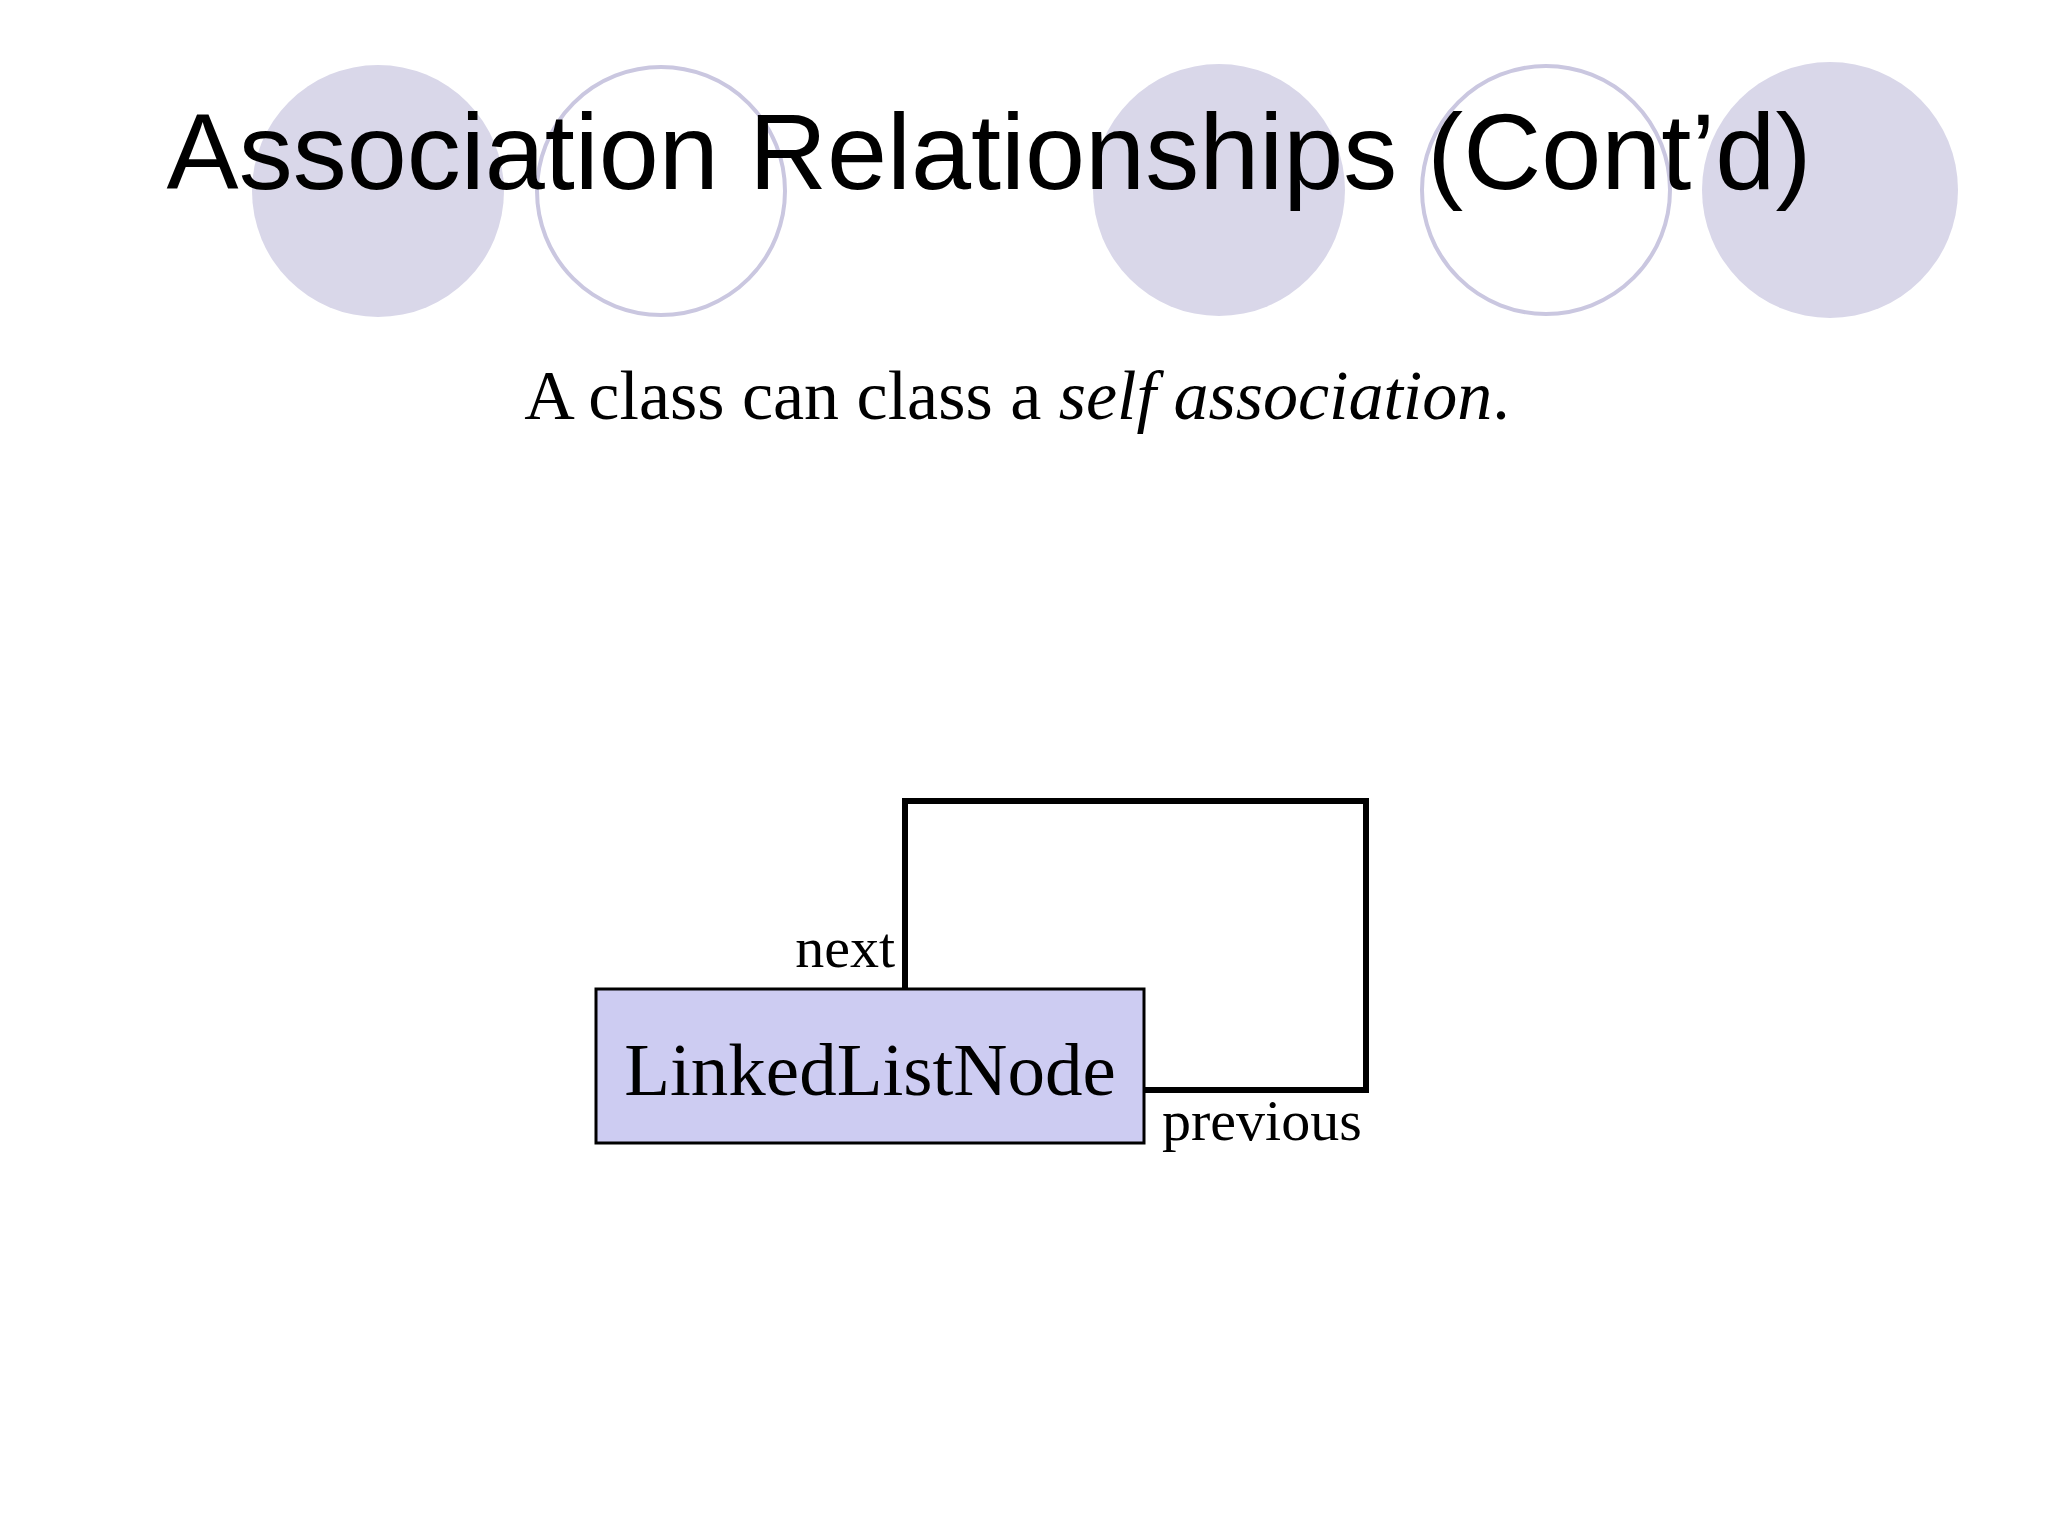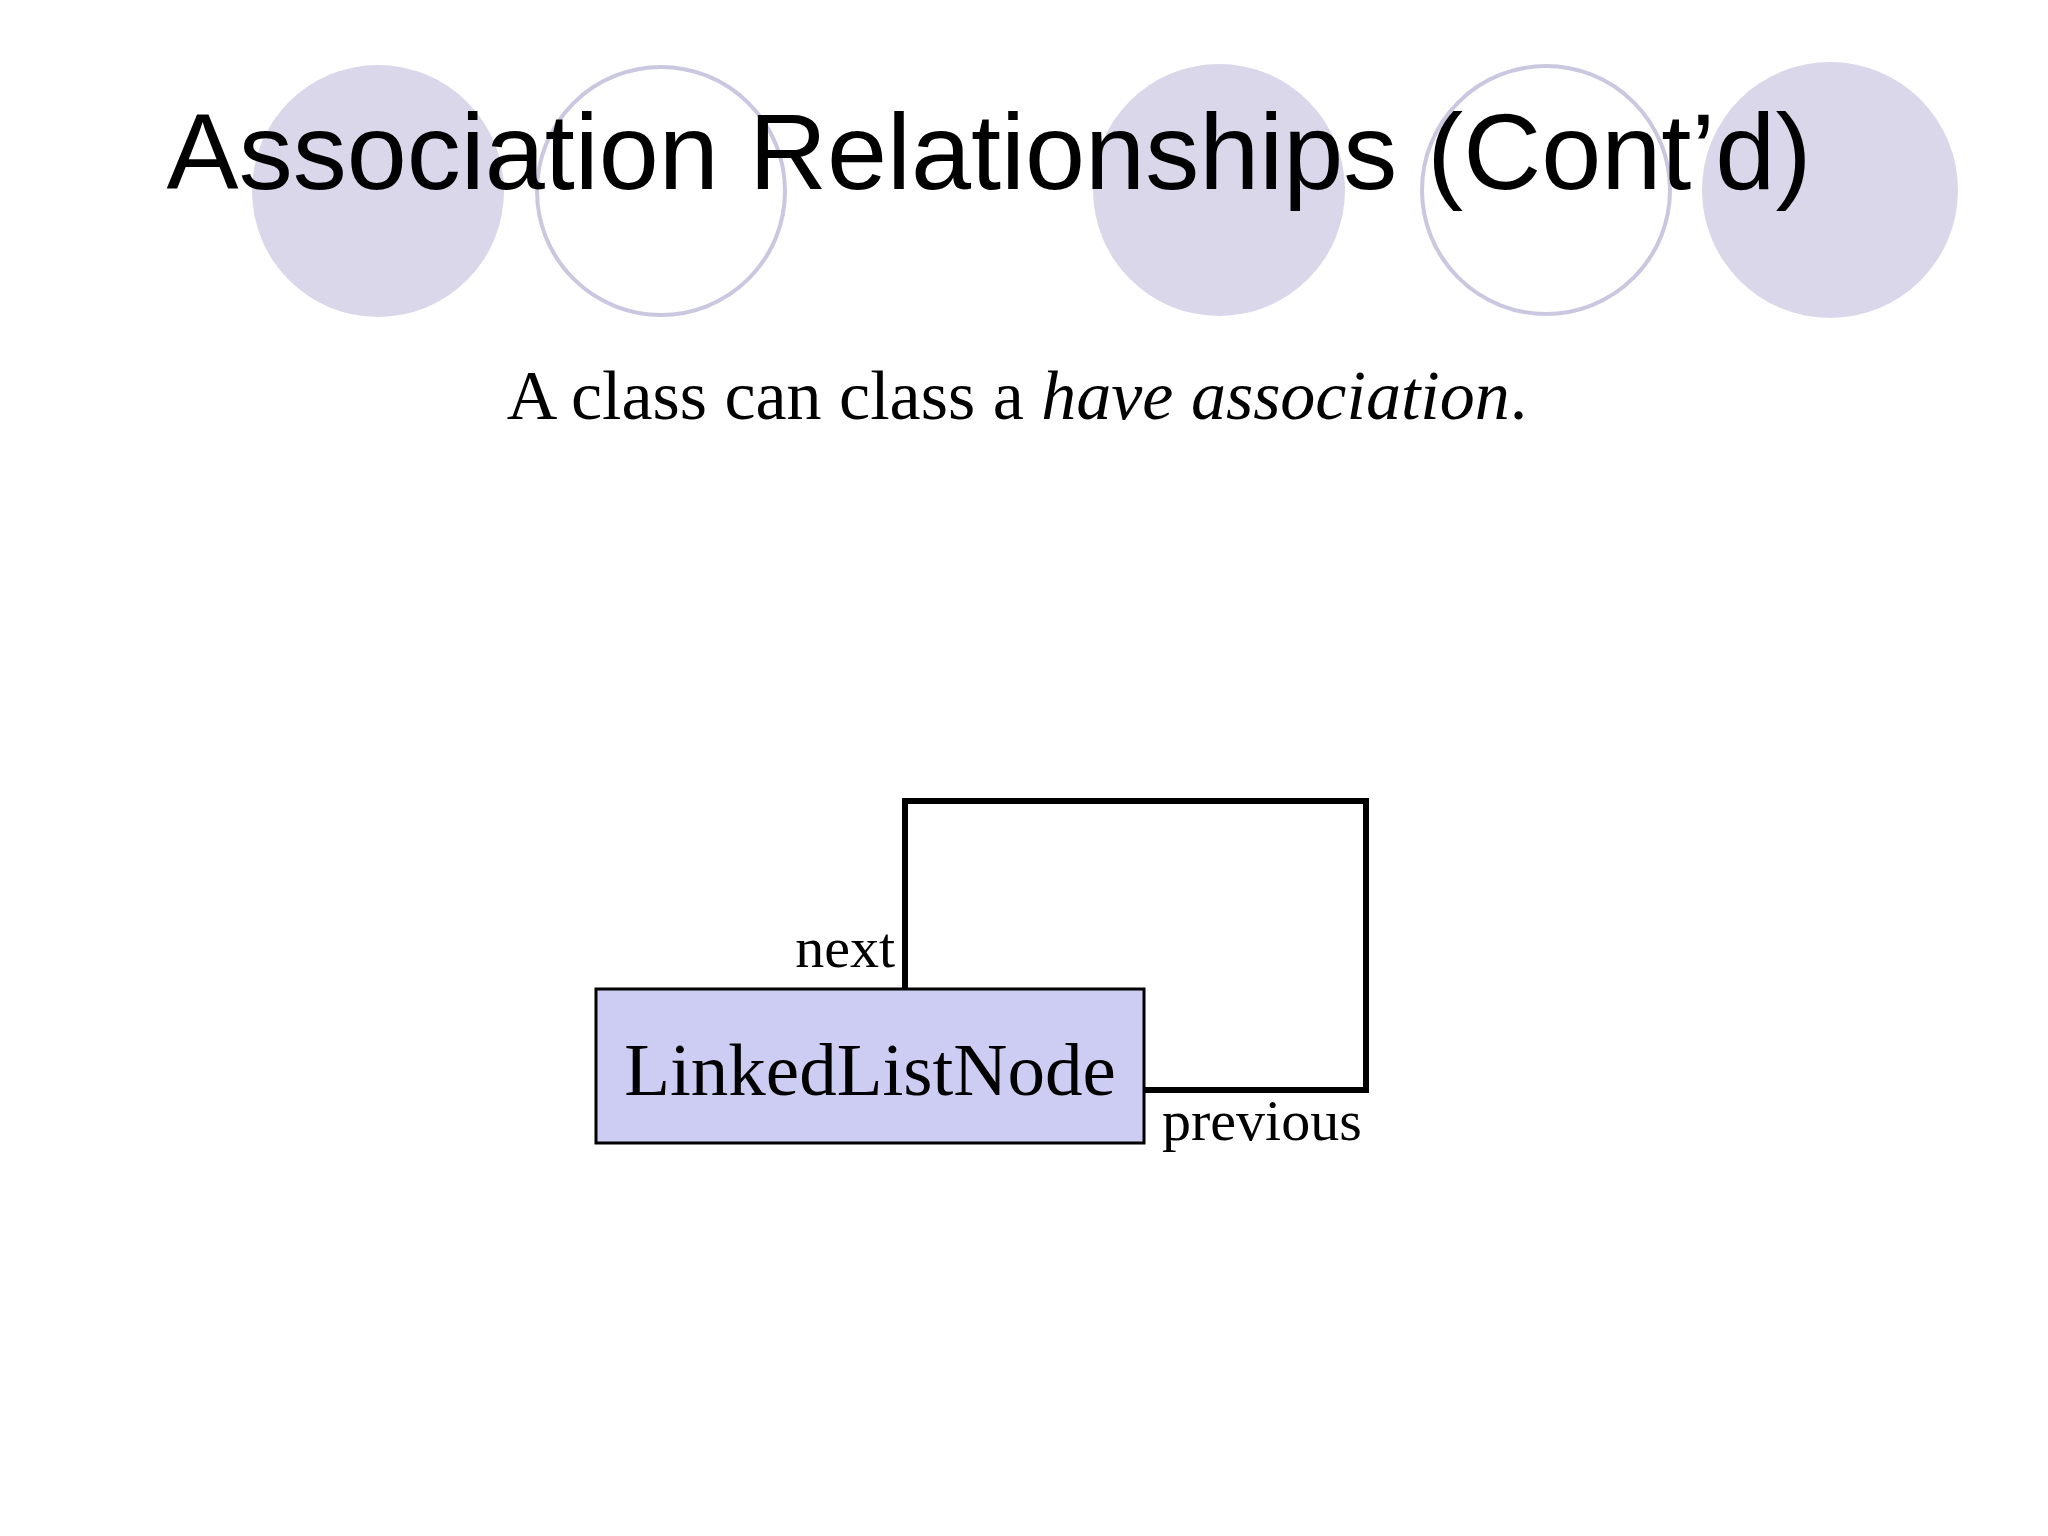--- a/index.html
+++ b/index.html
@@ -52,21 +52,21 @@
   <svg class="deco" width="2048" height="400" viewBox="0 0 2048 400">
     <circle class="c-fill" cx="378" cy="191" r="126"></circle>
     <circle class="c-ring" cx="661" cy="191" r="124"></circle>
     <circle class="c-fill" cx="1219" cy="190" r="126"></circle>
     <circle class="c-ring" cx="1546" cy="190" r="124"></circle>
     <circle class="c-fill" cx="1830" cy="190" r="128"></circle>
   </svg>
 
   <h1 class="title">Association Relationships (Cont’d)</h1>
 
-  <p class="subtitle"><span>A class can class a </span><em>have association</em><span>.</span></p>
+  <p class="subtitle"><span>A class can class a </span><em>self association</em><span>.</span></p>
 
   <svg class="diagram" width="2048" height="1536" viewBox="0 0 2048 1536">
     <rect class="loop" x="905" y="801" width="461" height="289"></rect>
     <rect class="classbox" x="596" y="989" width="548" height="154"></rect>
     <text class="boxlabel" x="870" y="1095" text-anchor="middle">LinkedListNode</text>
     <text class="rolelabel" x="895" y="967" text-anchor="end">next</text>
     <text class="rolelabel" x="1162" y="1140" text-anchor="start">previous</text>
   </svg>
 
 </div>

